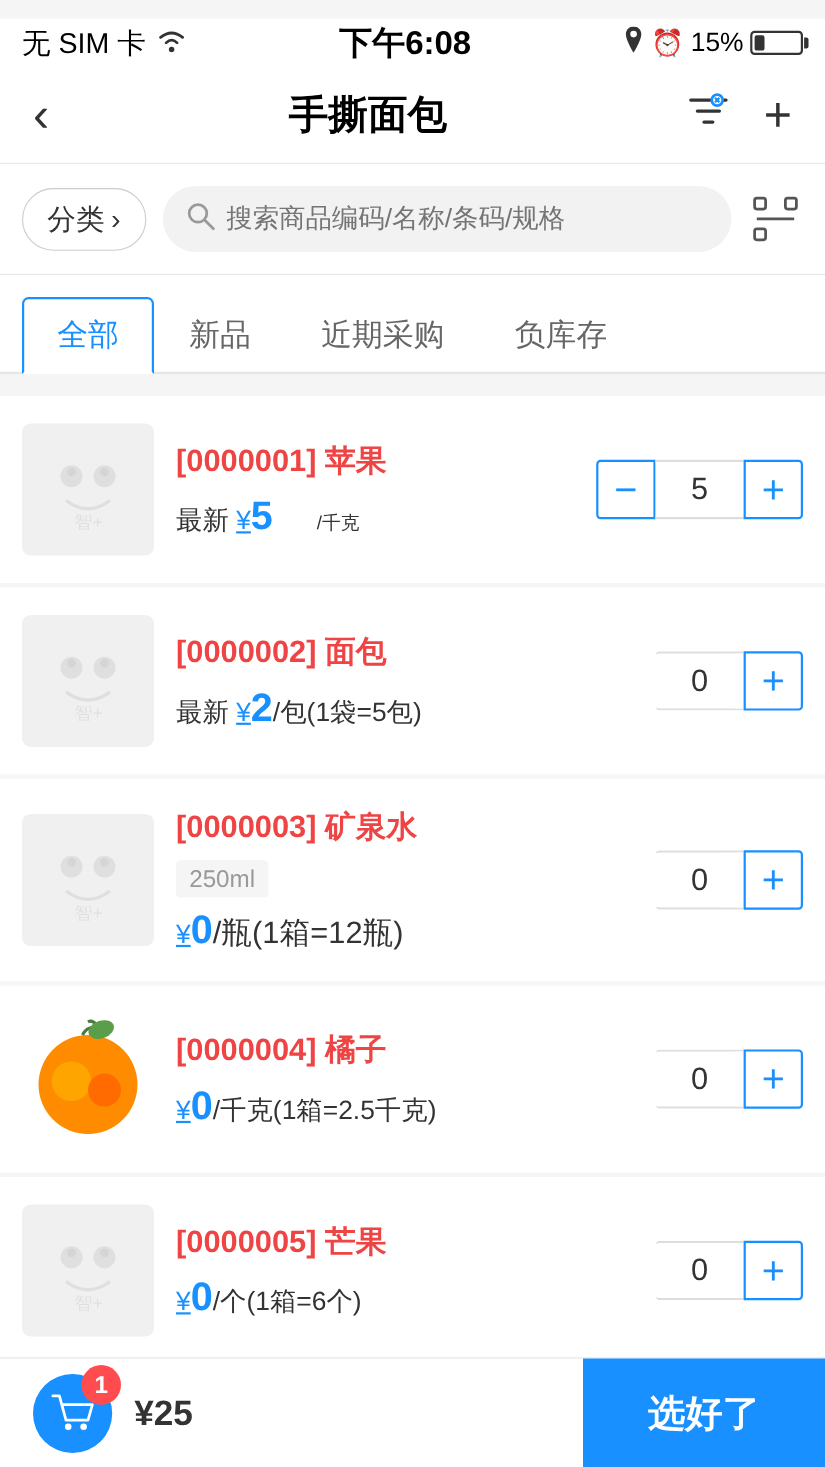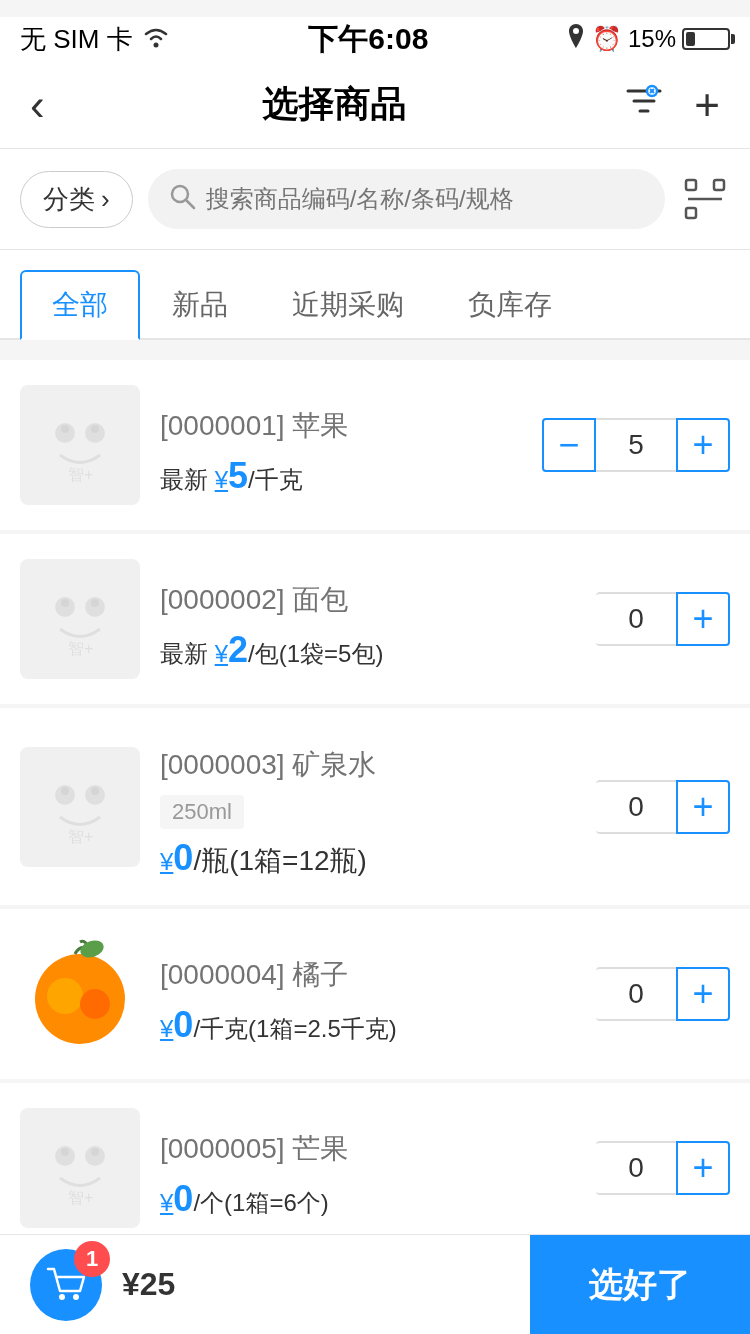--- a/index.html
+++ b/index.html
@@ -156,24 +156,23 @@
       width: 80px;
       height: 80px;
       opacity: 0.3;
     }
     .product-info {
       flex: 1;
       min-width: 0;
     }
     .product-name {
       font-size: 28px;
-      color: #737373;
+      color: #ef4444;
       margin-bottom: 10px;
-      font-weight: 400;
-      margin-top: 13px;
+      font-weight: 700;
     }
     .product-spec {
       font-size: 22px;
       color: #999;
       background: #f5f5f5;
       padding: 4px 12px;
       border-radius: 4px;
       display: inline-block;
       margin-bottom: 8px;
     }
@@ -331,21 +330,21 @@
     <span>⏰</span>
     <span>15%</span>
     <div class="battery-icon">
       <div class="battery-fill"></div>
     </div>
   </div>
 </div>
 
 <div class="nav-bar">
   <span style="font-size:44px;color:#333;cursor:pointer;">‹</span>
-  <span class="nav-title">选择商品</span>
+  <span class="nav-title">手撕面包</span>
   <div class="nav-right">
     <span style="cursor:pointer;">
       <svg width="40" height="36" viewBox="0 0 40 36" fill="none">
         <line x1="4" y1="8" x2="36" y2="8" stroke="#333" stroke-width="3" stroke-linecap="round"></line>
         <line x1="10" y1="18" x2="30" y2="18" stroke="#333" stroke-width="3" stroke-linecap="round"></line>
         <line x1="16" y1="28" x2="24" y2="28" stroke="#333" stroke-width="3" stroke-linecap="round"></line>
         <circle cx="28" cy="8" r="5" fill="#fff" stroke="#1890ff" stroke-width="2.5"></circle>
         <line x1="26" y1="6" x2="30" y2="10" stroke="#1890ff" stroke-width="2"></line>
         <line x1="30" y1="6" x2="26" y2="10" stroke="#1890ff" stroke-width="2"></line>
       </svg>
@@ -404,21 +403,21 @@
         <circle cx="55" cy="28" r="10" fill="#bbb"></circle>
         <circle cx="25" cy="24" r="4" fill="#999"></circle>
         <circle cx="55" cy="24" r="4" fill="#999"></circle>
         <path d="M20 50 Q40 65 60 50" stroke="#bbb" stroke-width="3" fill="none"></path>
         <text x="28" y="75" font-size="16" fill="#bbb" font-family="sans-serif">智+</text>
       </svg>
     </div>
     <div class="product-info">
       <div class="product-name">[0000001] 苹果</div>
       <div class="product-price">
-        <span style="color:#333;font-size:24px;">最新 </span><span style="color:#1890ff;font-size:24px;text-decoration:underline;">¥</span><span style="color:#1890ff;font-size:36px;font-weight:700;">5</span><span style="color:#333;font-size:24px;text-decoration:none;">/千克</span>
+        <span style="color:#333;font-size:24px;">最新 </span><span style="color:#1890ff;font-size:24px;text-decoration:underline;">¥</span><span style="color:#1890ff;font-size:36px;font-weight:700;">5</span><span style="color:#333;font-size:17px;text-decoration:none;margin-left:40px;">/千克</span>
       </div>
     </div>
     <div class="qty-control">
       <button class="qty-btn minus">−</button>
       <input class="qty-input" type="text" value="5" style="">
       <button class="qty-btn plus">+</button>
     </div>
   </div>
 
   <div class="sep-line" style="height:2px;"></div>

